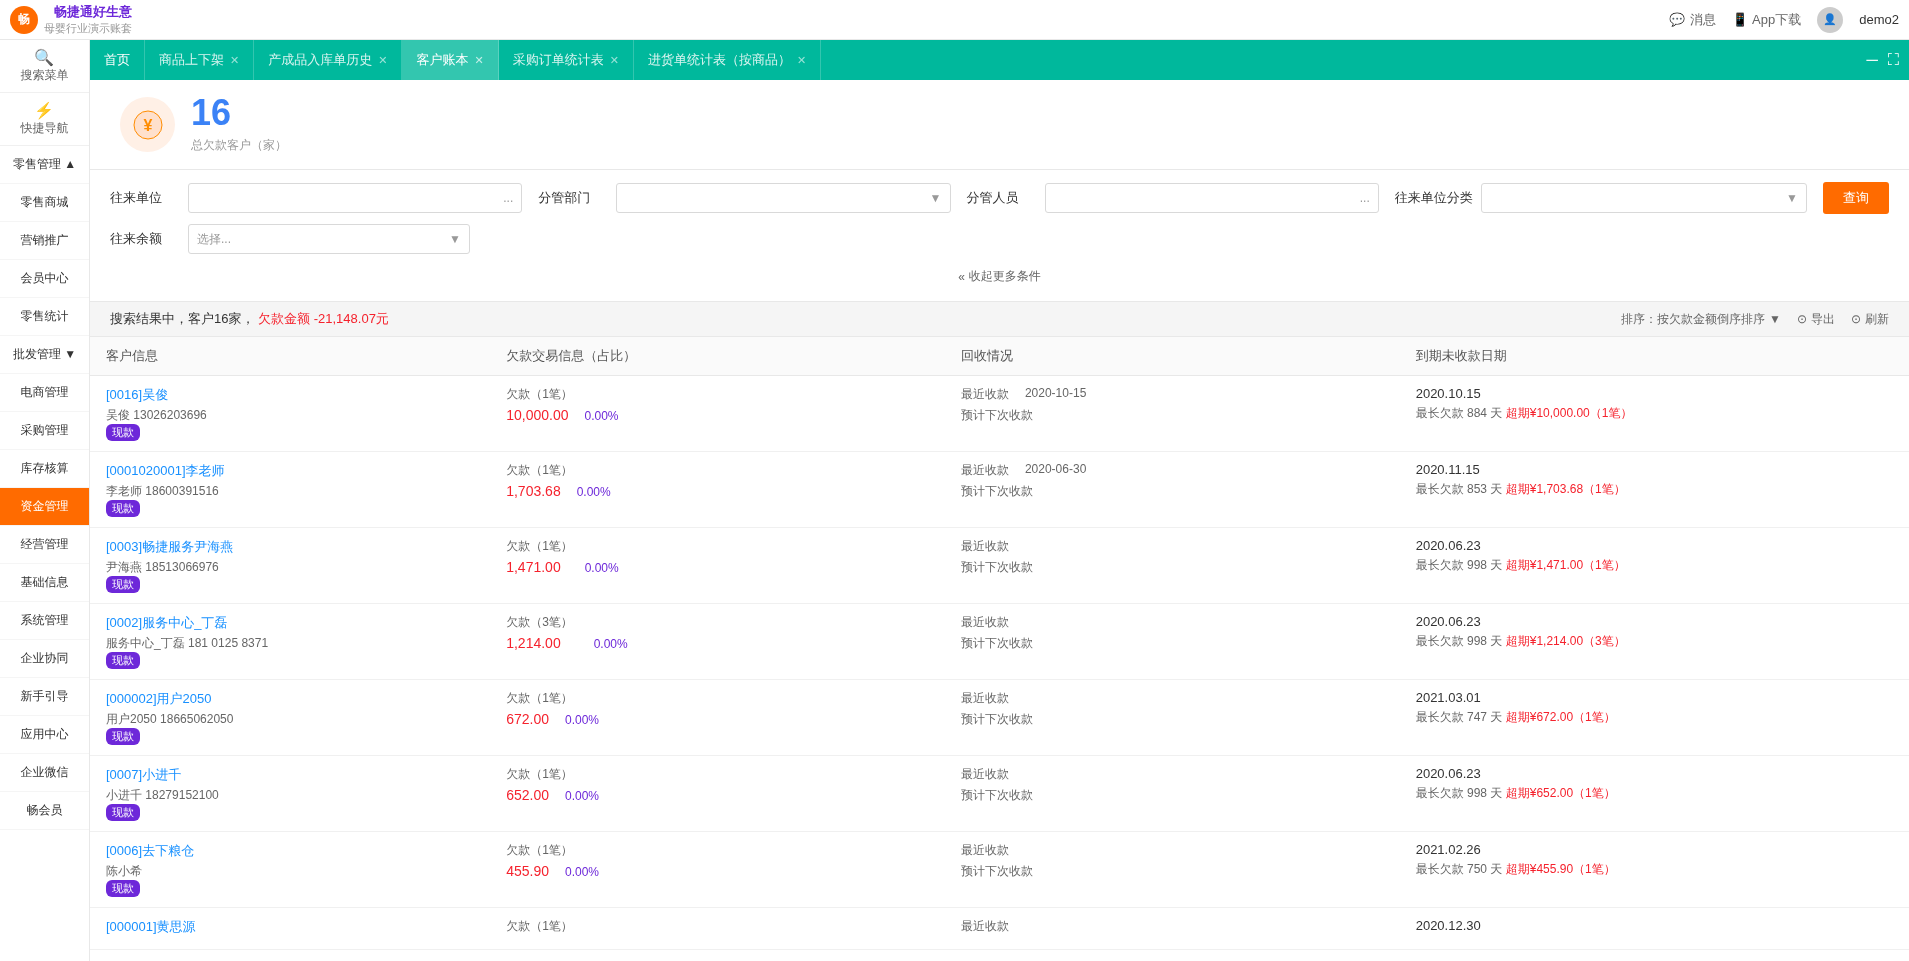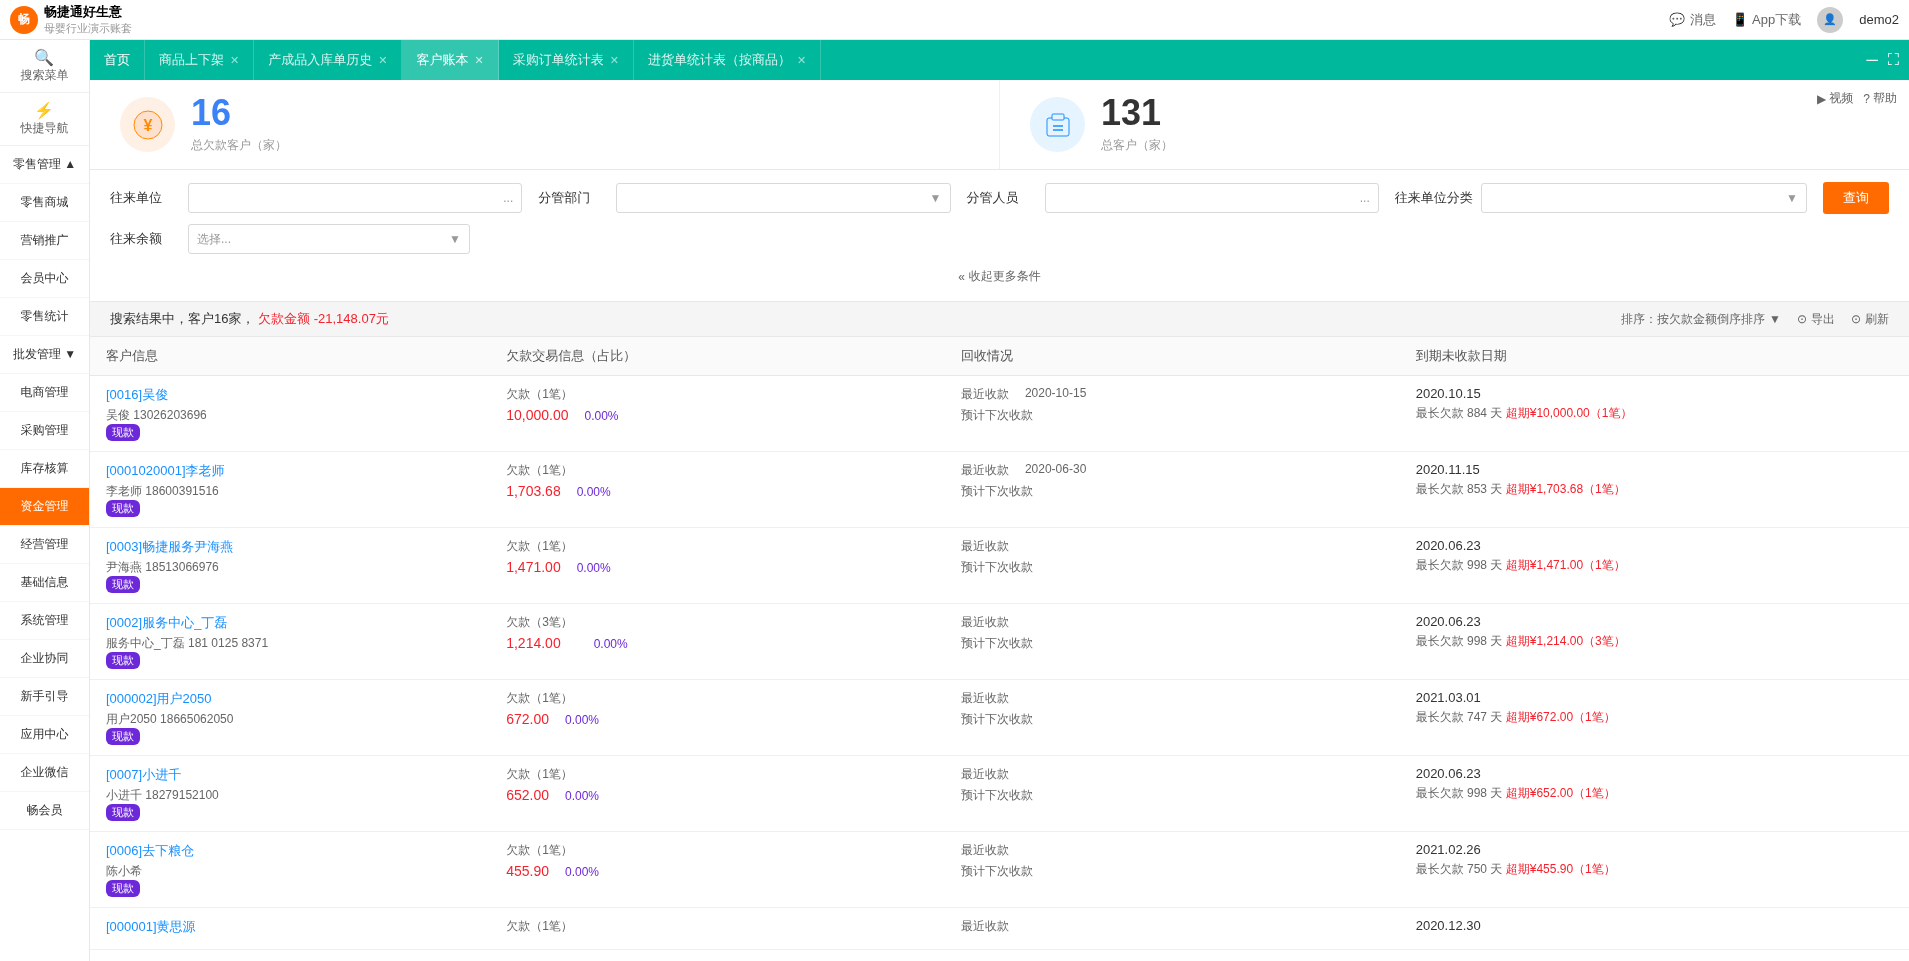--- a/index.html
+++ b/index.html
@@ -98,21 +98,21 @@
 </head>
 <body>
 
 <div class="app-container">
 
   <div class="top-bar">
     <div class="top-bar-left">
       <div class="logo-area">
         <div class="logo-icon">畅</div>
         <div>
-          <div style="font-size:13px;font-weight:bold;color:#000000;">畅捷通好生意</div>
+          <div style="font-size:13px;font-weight:bold;color:#6d28d9;text-align:right;">畅捷通好生意</div>
           <div style="font-size:11px;color:#999;font-weight:normal;">母婴行业演示账套</div>
         </div>
       </div>
     </div>
     <div class="top-bar-right">
       <span>
         <span>💬</span>
         <span>消息</span>
       </span>
       <span>
@@ -228,44 +228,20 @@
         <div class="summary-card">
           <div class="card-icon orange">
             <svg width="30" height="30" viewBox="0 0 30 30" fill="none">
               <circle cx="15" cy="15" r="14" fill="#ffe0cc" stroke="#ff8c00" stroke-width="1"></circle>
               <text x="15" y="21" text-anchor="middle" fill="#ff8c00" font-size="16" font-weight="bold">¥</text>
             </svg>
           </div>
           <div class="card-text">
             <div class="big-num orange">16</div>
             <div class="label">总欠款客户（家）</div>
-          </div>
-        </div>
-        <div class="summary-card">
-          <div class="card-icon blue">
-            <svg width="30" height="30" viewBox="0 0 30 30" fill="none">
-              <rect x="4" y="8" width="22" height="18" rx="2" fill="#e6f4ff" stroke="#1890ff" stroke-width="1"></rect>
-              <rect x="9" y="4" width="12" height="6" rx="1" fill="#e6f4ff" stroke="#1890ff" stroke-width="1"></rect>
-              <line x1="10" y1="16" x2="20" y2="16" stroke="#1890ff" stroke-width="1.5"></line>
-              <line x1="10" y1="20" x2="20" y2="20" stroke="#1890ff" stroke-width="1.5"></line>
-            </svg>
-          </div>
-          <div class="card-text">
-            <div class="big-num dark" style="font-weight:bold;">131</div>
-            <div class="label">总客户（家）</div>
-          </div>
-          <div class="card-top-right">
-            <span>
-              <span>▶</span>
-              <span>视频</span>
-            </span>
-            <span>
-              <span>?</span>
-              <span>帮助</span>
-            </span>
           </div>
         </div>
       </div>
 
       <div class="filter-area">
         <div class="filter-row">
           <div class="filter-item">
             <span class="filter-label">往来单位</span>
             <div class="filter-input" style="border:1px solid #d9d9d9;border-radius:3px;height:30px;padding:0 8px;display:flex;align-items:center;justify-content:flex-end;color:#999;cursor:pointer;">
               <span>...</span>
@@ -399,21 +375,21 @@
     </td>
   </tr>
               <tr>
     <td>
       <div class="customer-name">[0003]畅捷服务尹海燕</div>
       <div class="customer-sub">尹海燕 18513066976</div>
       <span class="tag-xian">现款</span>
     </td>
     <td>
       <div class="owe-count">欠款（1笔）</div>
-      <div style="display:flex;align-items:baseline;gap:8px;">
+      <div style="display:flex;align-items:baseline;gap:16px;">
         <span class="owe-num">1,471.00</span>
         <span class="percent">0.00%</span>
       </div>
     </td>
     <td>
       <div class="recovery-row">
         <span>最近收款</span>
         <span></span>
       </div>
       <div class="recovery-row" style="margin-top:4px;">

